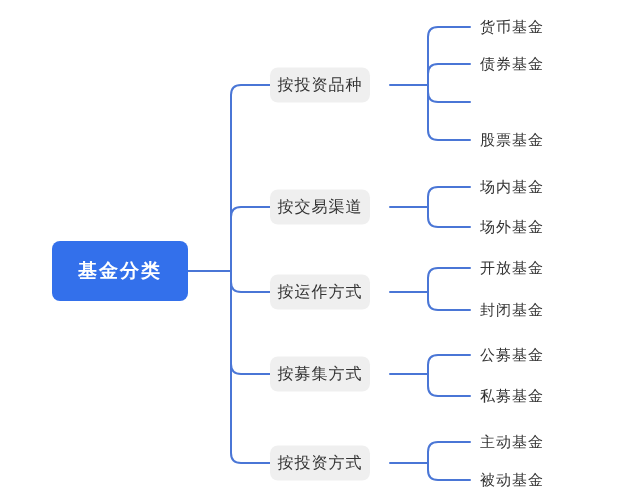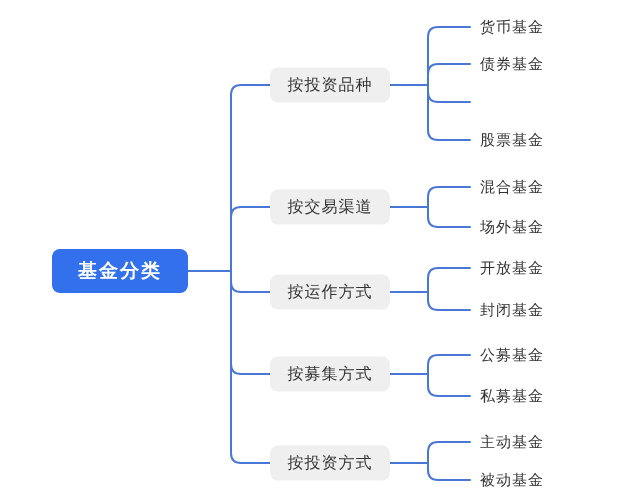--- a/index.html
+++ b/index.html
@@ -27,36 +27,36 @@
     stroke: var(--line-color, #4a76d6);
     stroke-width: 2;
     stroke-linecap: round;
   }
   .root-node {
     position: absolute;
     left: 52px;
     top: 271px;
     transform: translateY(-50%);
     width: 136px;
-    height: 44px;
+    height: 60px;
     background: var(--root-fill, #3370eb);
     color: var(--root-text, #ffffff);
     border-radius: 8px;
     display: flex;
     align-items: center;
     justify-content: center;
     font-size: 19px;
     font-weight: bold;
     letter-spacing: 2px;
   }
   .branch-node {
     position: absolute;
     left: 270px;
     transform: translateY(-50%);
-    width: 120px;
+    width: 100px;
     height: 35px;
     background: var(--branch-fill, #efefef);
     color: var(--node-text, #333333);
     border-radius: 8px;
     display: flex;
     align-items: center;
     justify-content: center;
     font-size: 16px;
     letter-spacing: 1px;
   }
@@ -114,21 +114,21 @@
   <div class="branch-node" style="top:85px">按投资品种</div>
   <div class="branch-node" style="top:292px">按运作方式</div>
   <div class="branch-node" style="top:207px">按交易渠道</div>
   <div class="branch-node" style="top:374px">按募集方式</div>
   <div class="branch-node" style="top:463px">按投资方式</div>
 
   <div class="leaf-node" style="top:27px">货币基金</div>
   <div class="leaf-node" style="top:64px">债券基金</div>
   <div class="leaf-node" style="top:140px">股票基金</div>
 
-  <div class="leaf-node" style="top:187px">混合基金</div>
+  <div class="leaf-node" style="top:187px">场内基金</div>
   <div class="leaf-node" style="top:227px">场外基金</div>
 
   <div class="leaf-node" style="top:268px">开放基金</div>
   <div class="leaf-node" style="top:310px">封闭基金</div>
 
   <div class="leaf-node" style="top:355px">公募基金</div>
   <div class="leaf-node" style="top:396px">私募基金</div>
 
   <div class="leaf-node" style="top:442px">主动基金</div>
   <div class="leaf-node" style="top:480px">被动基金</div>

